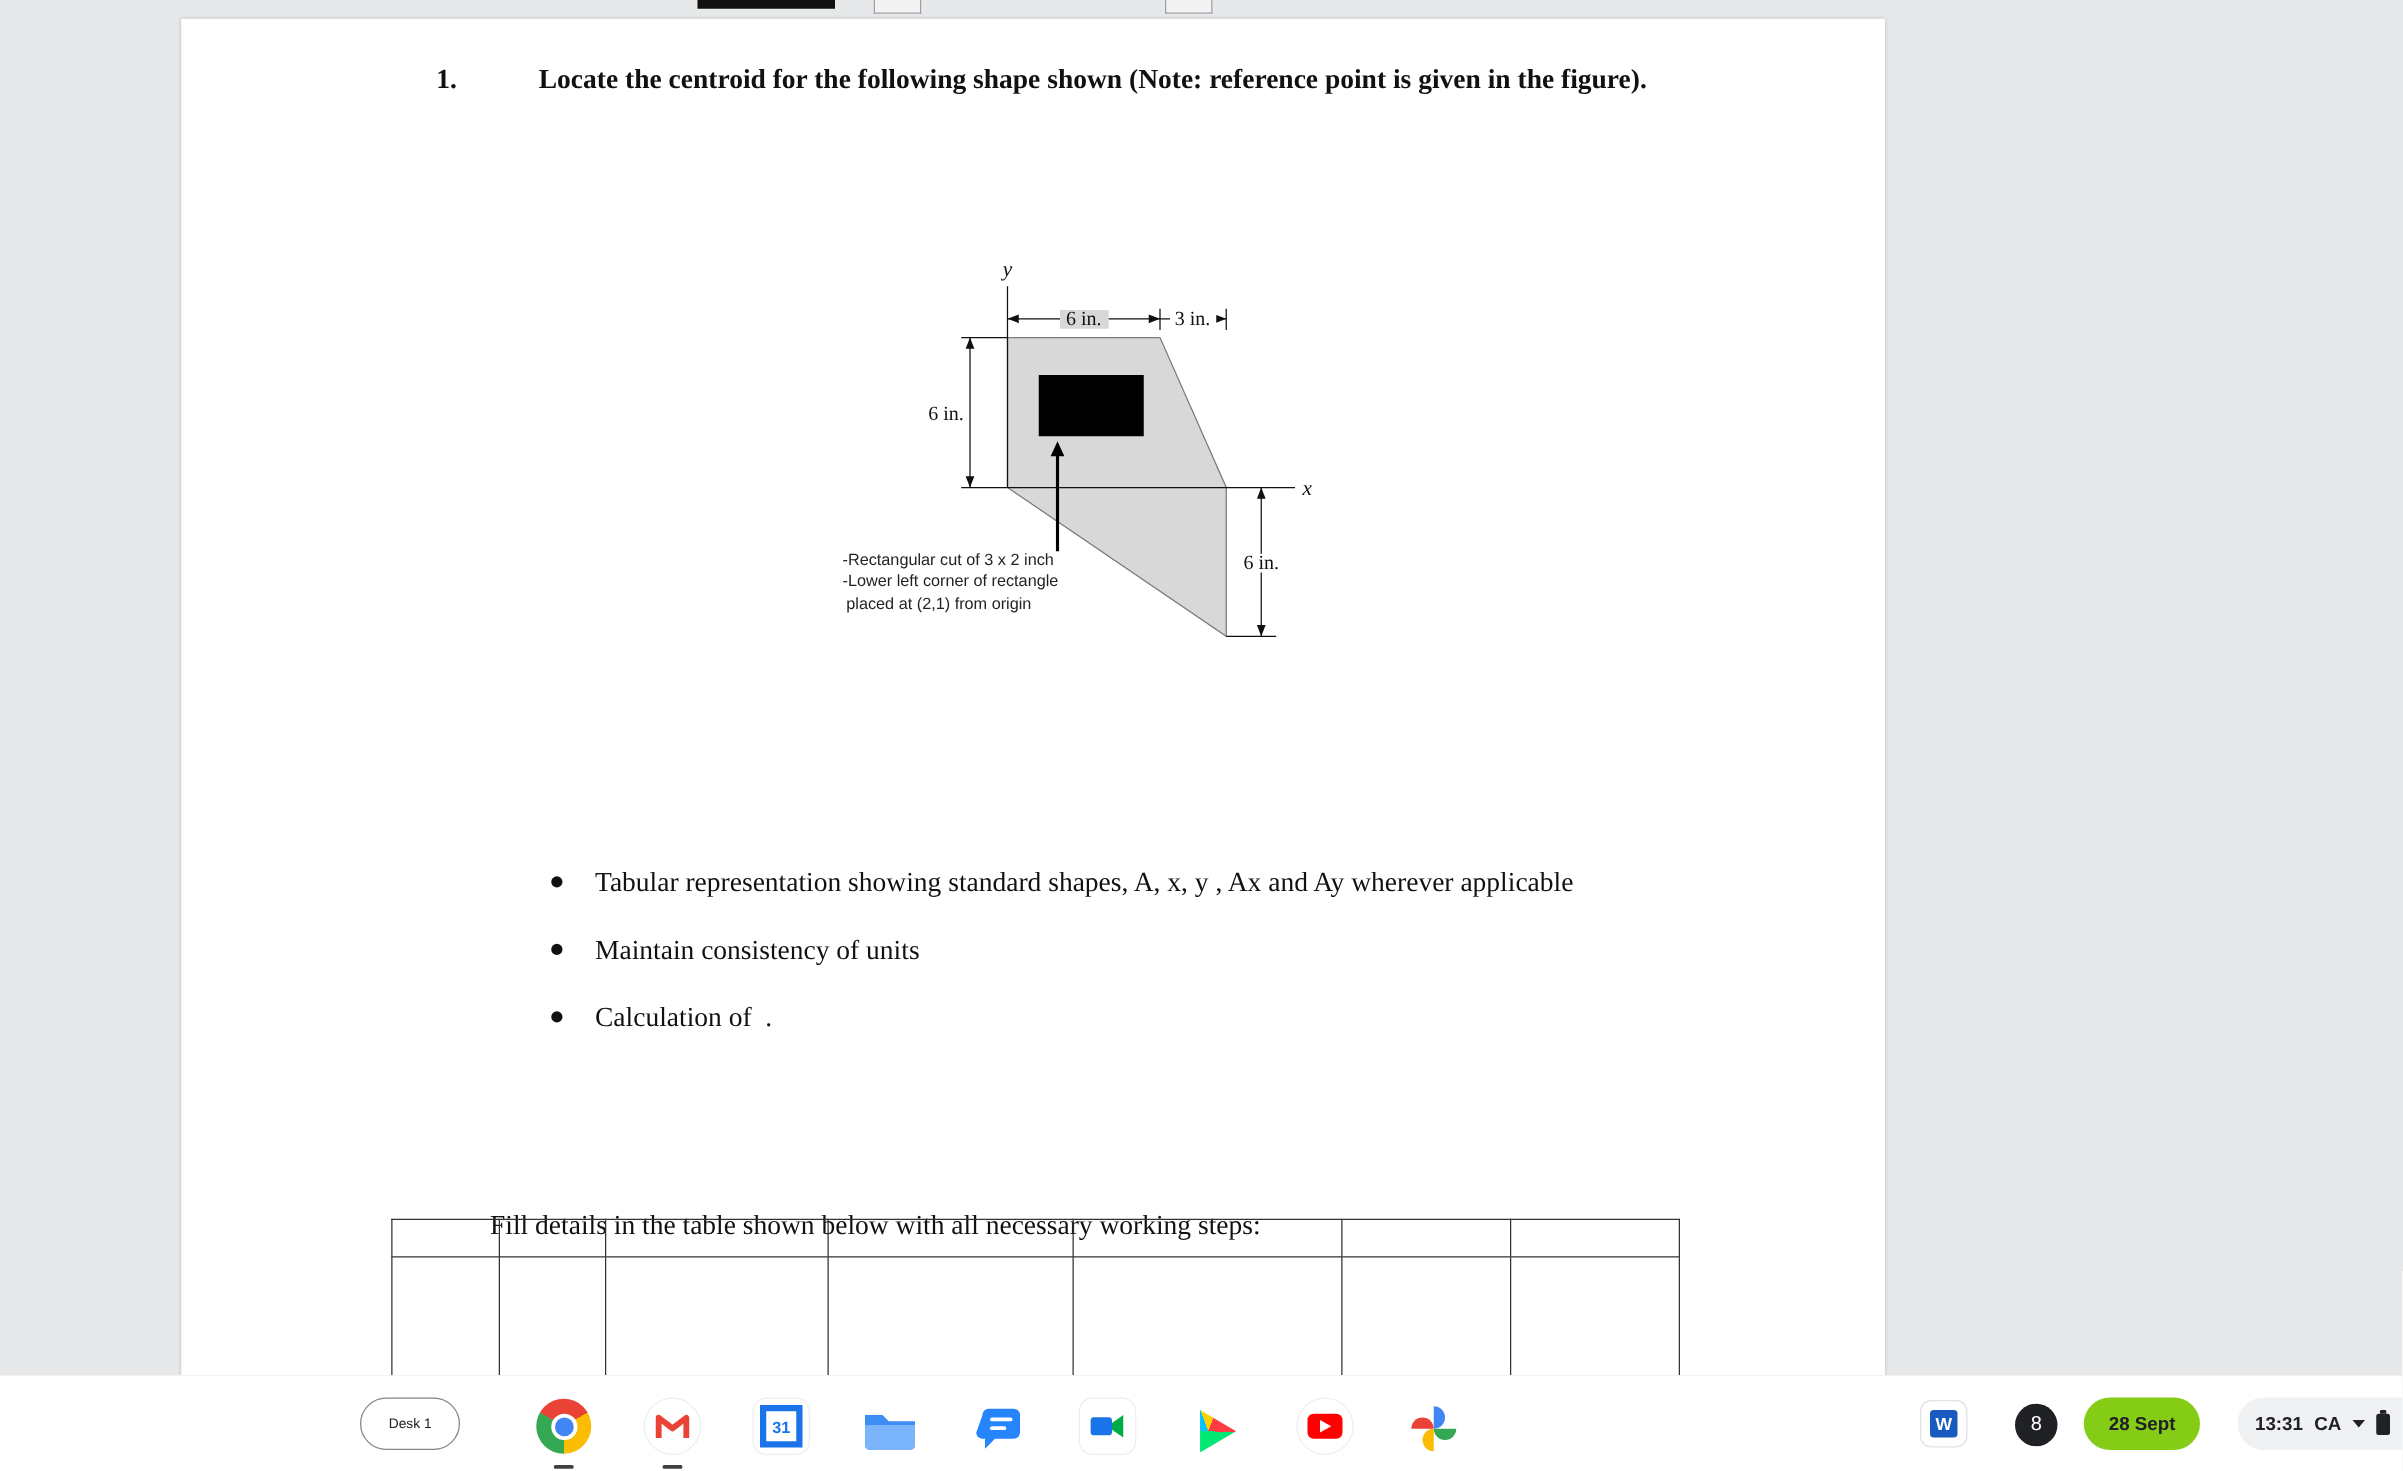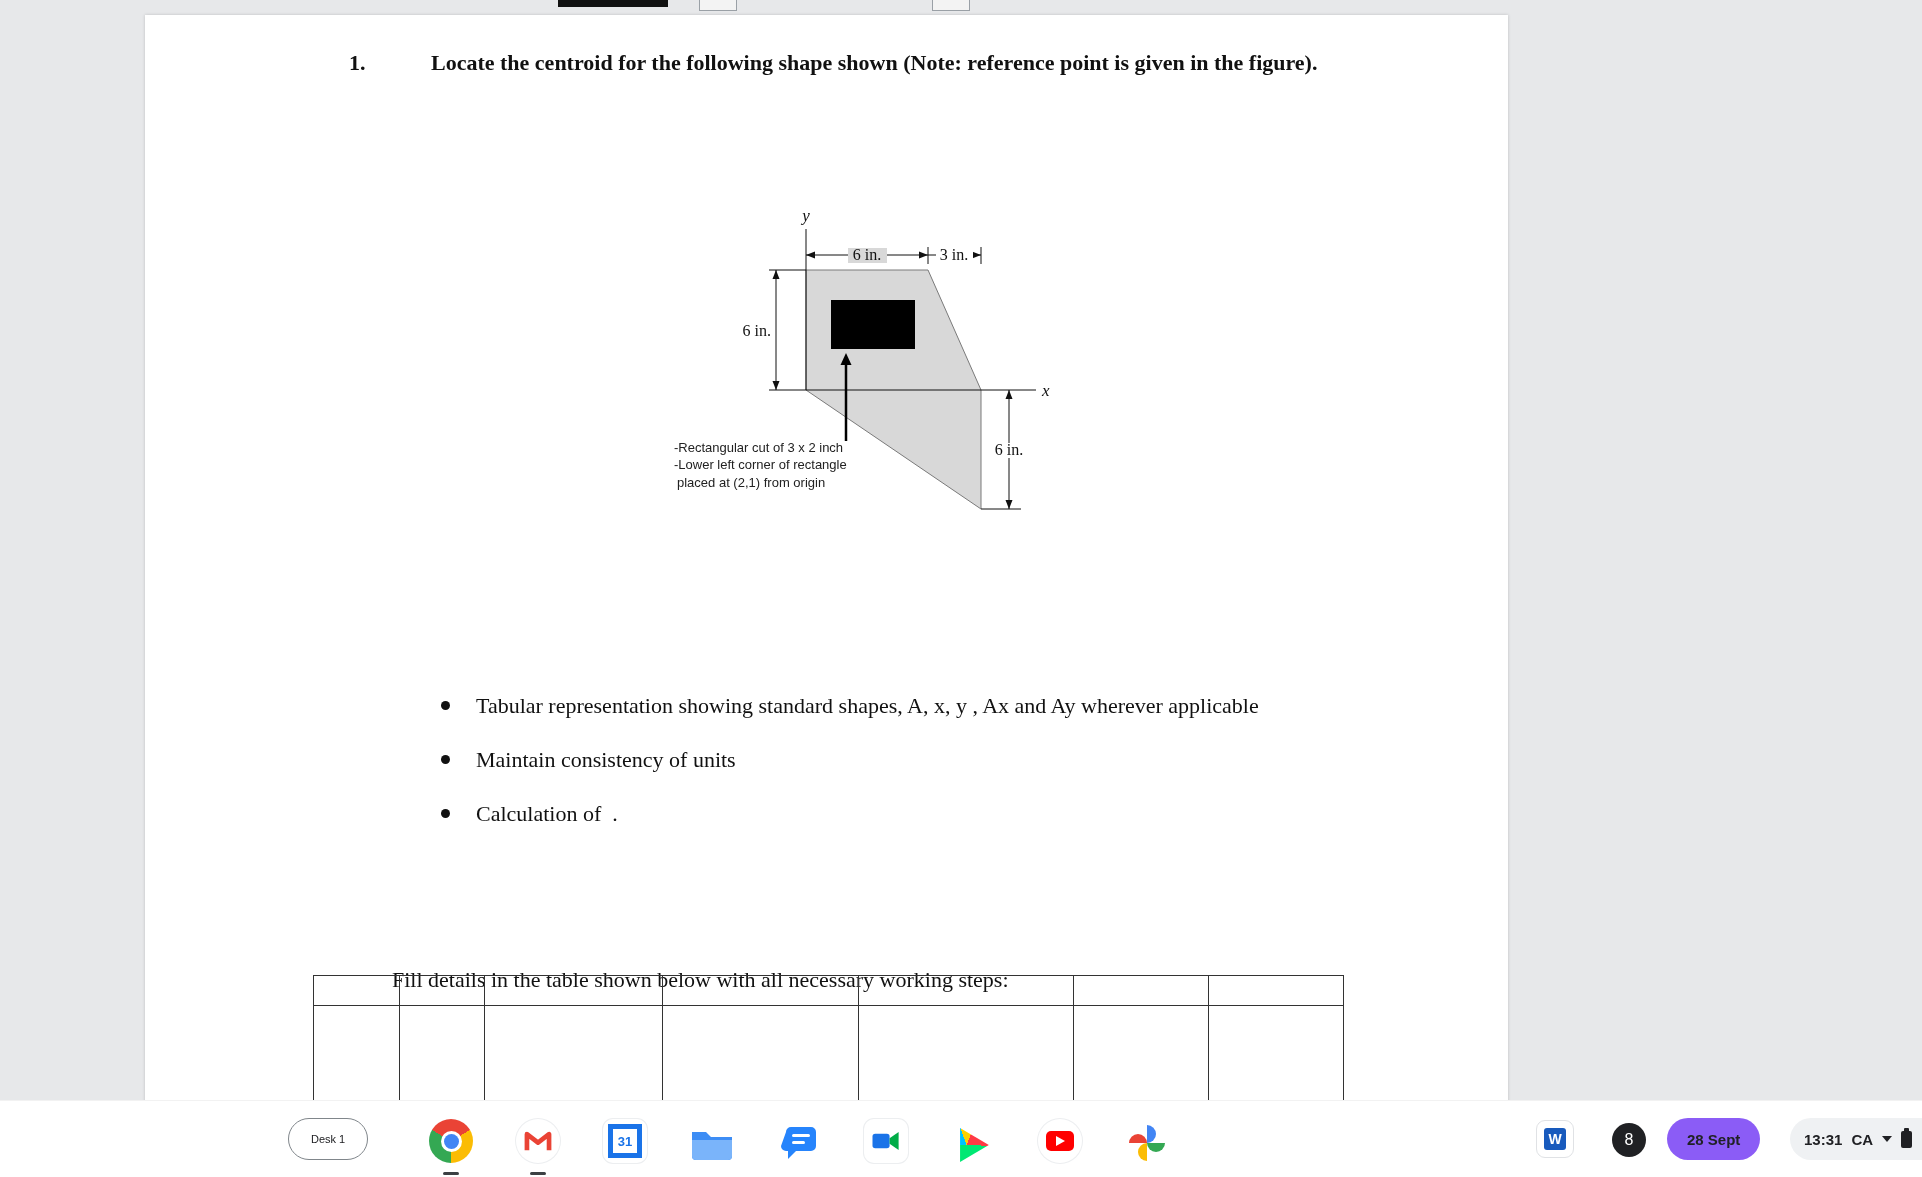--- a/index.html
+++ b/index.html
@@ -93,21 +93,21 @@
   
   .word-btn { position:absolute; left:1536px; top:19px; width:38px; height:38px; border-radius:9px;
               background:#fff; border:1px solid #e0e2e5; display:flex; align-items:center; justify-content:center; cursor:pointer; }
   .word-glyph { width:22px; height:22px; background:#185abd; border-radius:3px; color:#fff;
                 font-family:"Liberation Sans", sans-serif; font-weight:bold; font-size:14px;
                 display:flex; align-items:center; justify-content:center; }
   .notif-badge { position:absolute; left:1612px; top:22px; width:34px; height:34px; border-radius:50%;
                  background:#202124; color:#fff; font-family:"Liberation Sans", sans-serif; font-size:16px;
                  display:flex; align-items:center; justify-content:center; cursor:pointer; }
   .date-pill { position:absolute; left:1667px; top:17px; height:42px; padding:0 20px; border-radius:21px;
-               background:#8b5cf6; display:flex; align-items:center;
+               background:#84cc16; display:flex; align-items:center;
                font-family:"Liberation Sans", sans-serif; font-size:15px; font-weight:bold; color:#202124; cursor:pointer; }
   .time-pill { position:absolute; left:1790px; top:17px; height:42px; width:160px; padding:0 14px; border-radius:21px;
                background:#eff1f3; display:flex; align-items:center; gap:9px;
                font-family:"Liberation Sans", sans-serif; font-size:15px; font-weight:bold; color:#202124; cursor:pointer; }
   .caret-down { width:0; height:0; border-left:5px solid transparent; border-right:5px solid transparent;
                 border-top:6px solid #202124; }
   .battery { width:11px; height:17px; background:#202124; border-radius:2px; position:relative; }
   .battery:before { content:""; position:absolute; left:3px; top:-3px; width:5px; height:3px; background:#202124; border-radius:1px 1px 0 0; }
 </style>
 </head>

